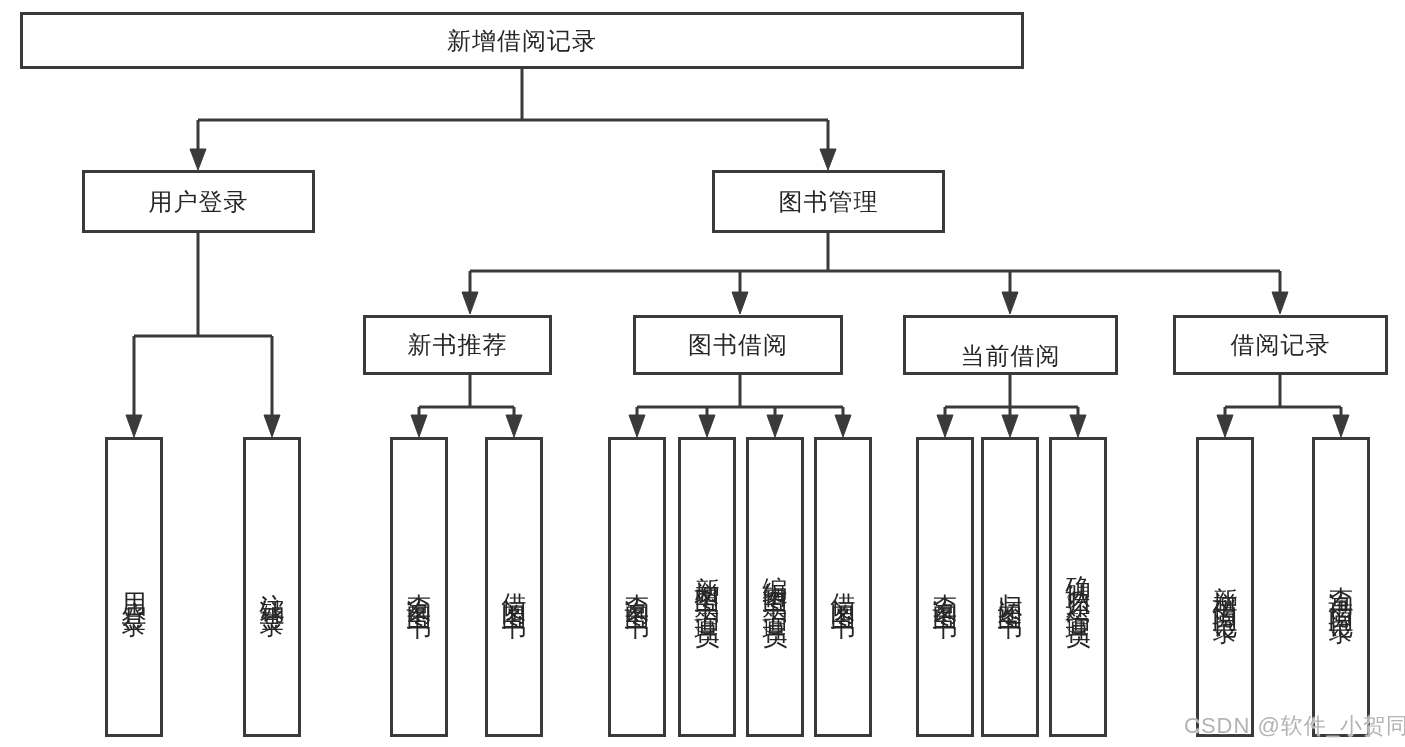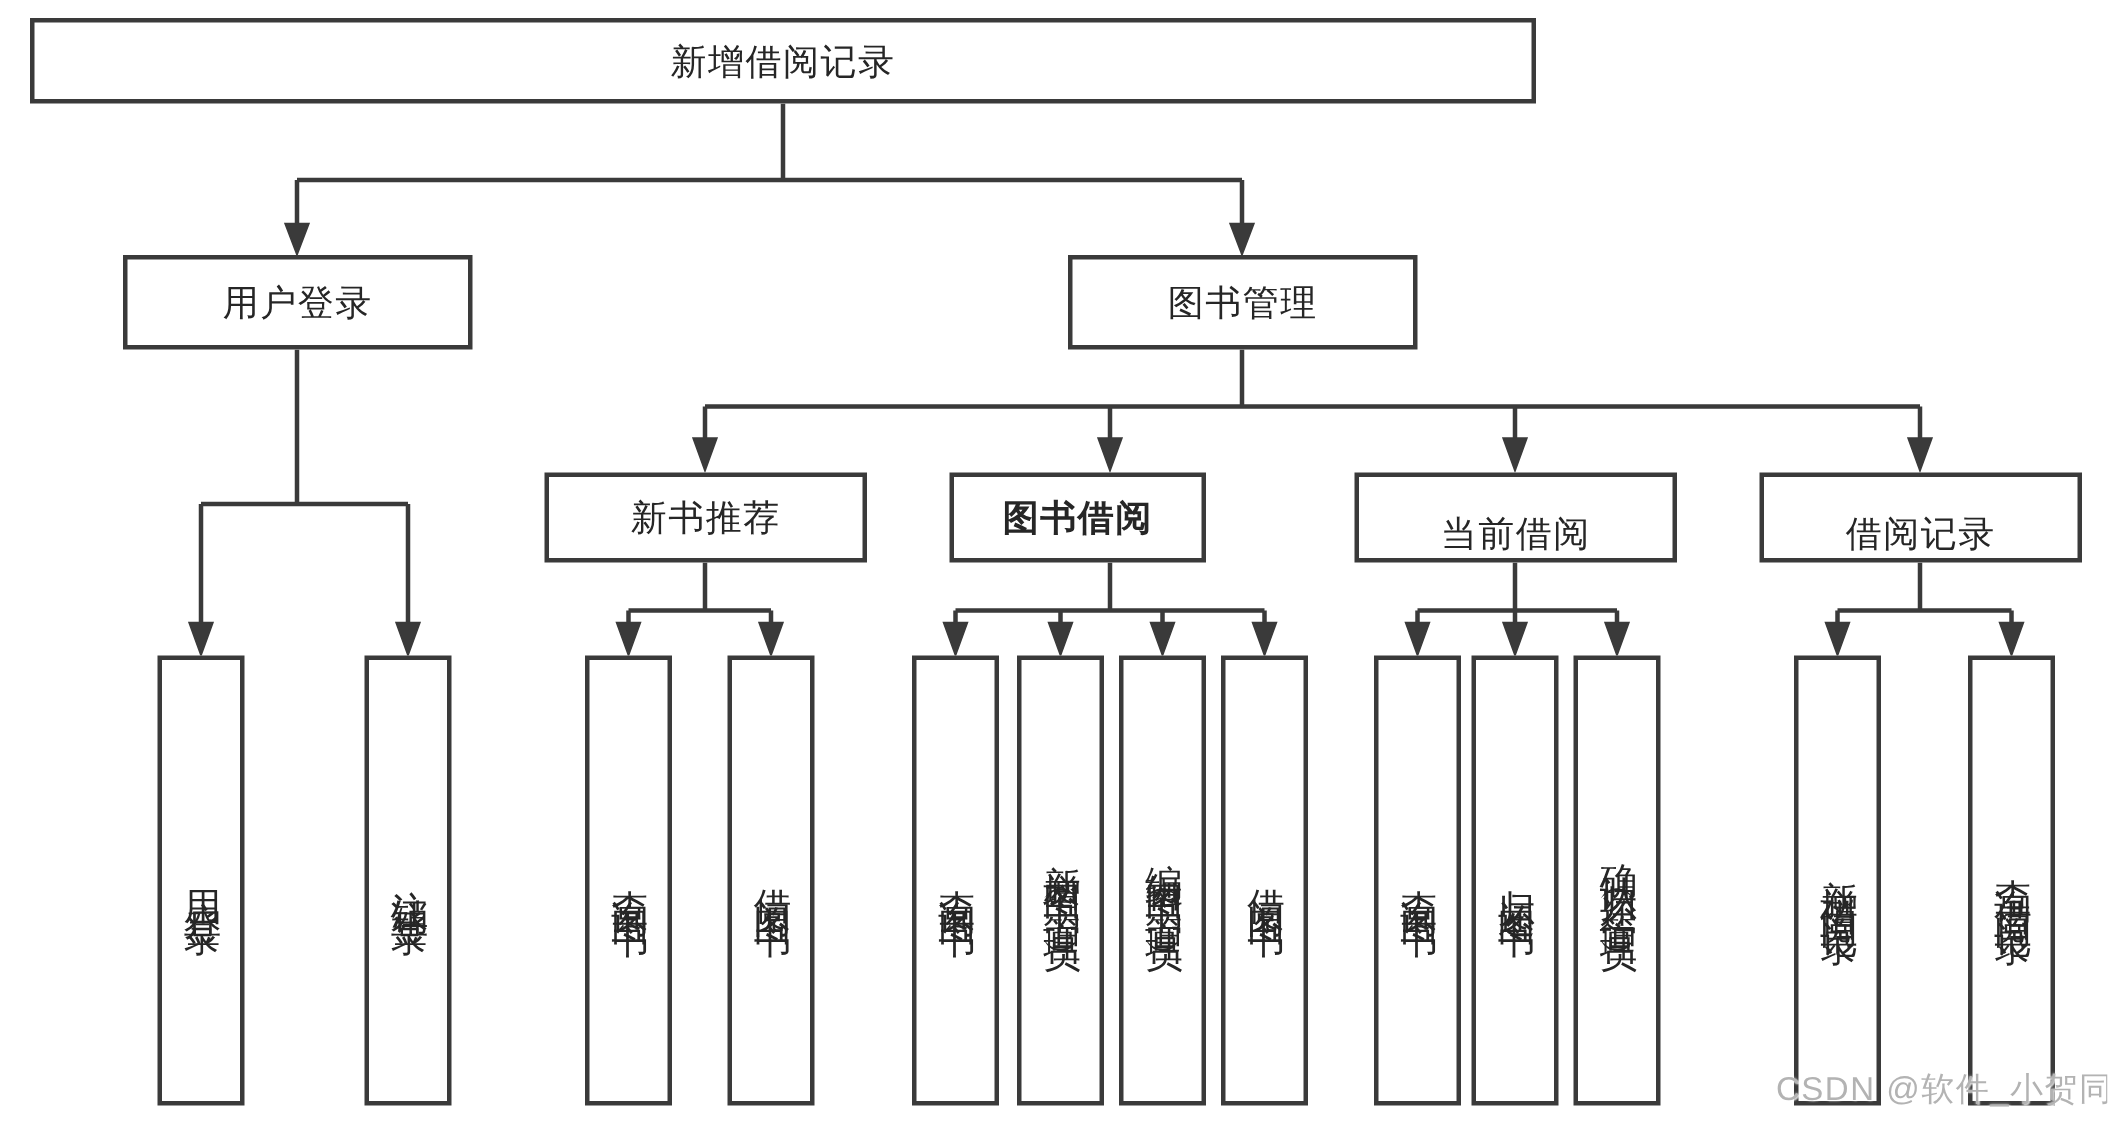--- a/index.html
+++ b/index.html
@@ -94,30 +94,30 @@
     <span>新增借阅记录</span>
   </div>
 
   <div class="node hnode" style="left:82px;top:170px;width:233px;height:63px;">
     <span>用户登录</span>
   </div>
   <div class="node hnode" style="left:712px;top:170px;width:233px;height:63px;">
     <span>图书管理</span>
   </div>
 
-  <div class="node hnode" style="left:363px;top:315px;width:215px;height:60px;">
+  <div class="node hnode" style="left:363px;top:315px;width:189px;height:60px;">
     <span>新书推荐</span>
   </div>
-  <div class="node hnode" style="left:633px;top:315px;width:171px;height:60px;font-weight:bold;">
+  <div class="node hnode" style="left:633px;top:315px;width:210px;height:60px;">
     <span>图书借阅</span>
   </div>
   <div class="node hnode" style="left:903px;top:315px;width:215px;height:60px;align-items:flex-end;">
     <span>当前借阅</span>
   </div>
-  <div class="node hnode" style="left:1173px;top:315px;width:215px;height:60px;align-items:flex-end;">
+  <div class="node hnode" style="left:1173px;top:315px;width:215px;height:60px;">
     <span>借阅记录</span>
   </div>
 
   <div class="node vnode" style="left:105px;">
     <span>用户登录</span>
   </div>
   <div class="node vnode" style="left:243px;">
     <span>注销登录</span>
   </div>
 

